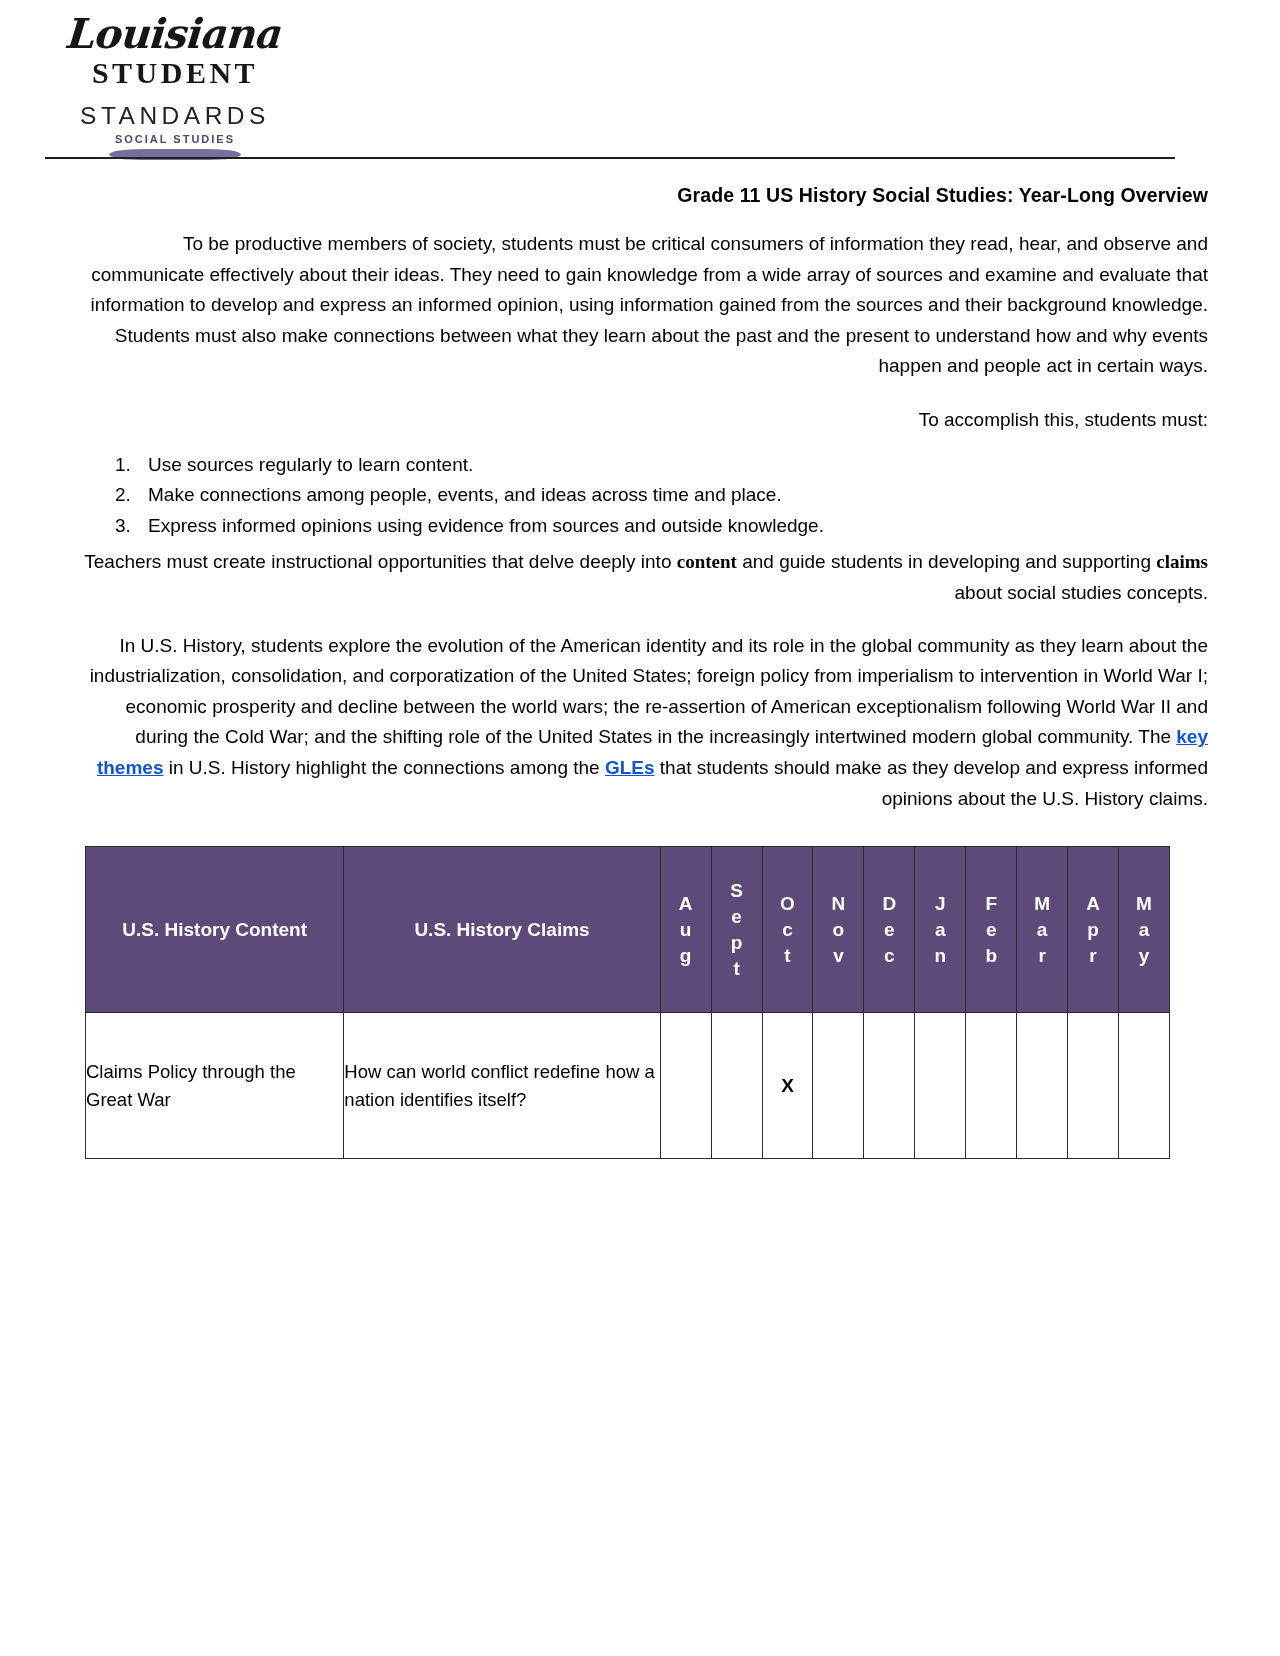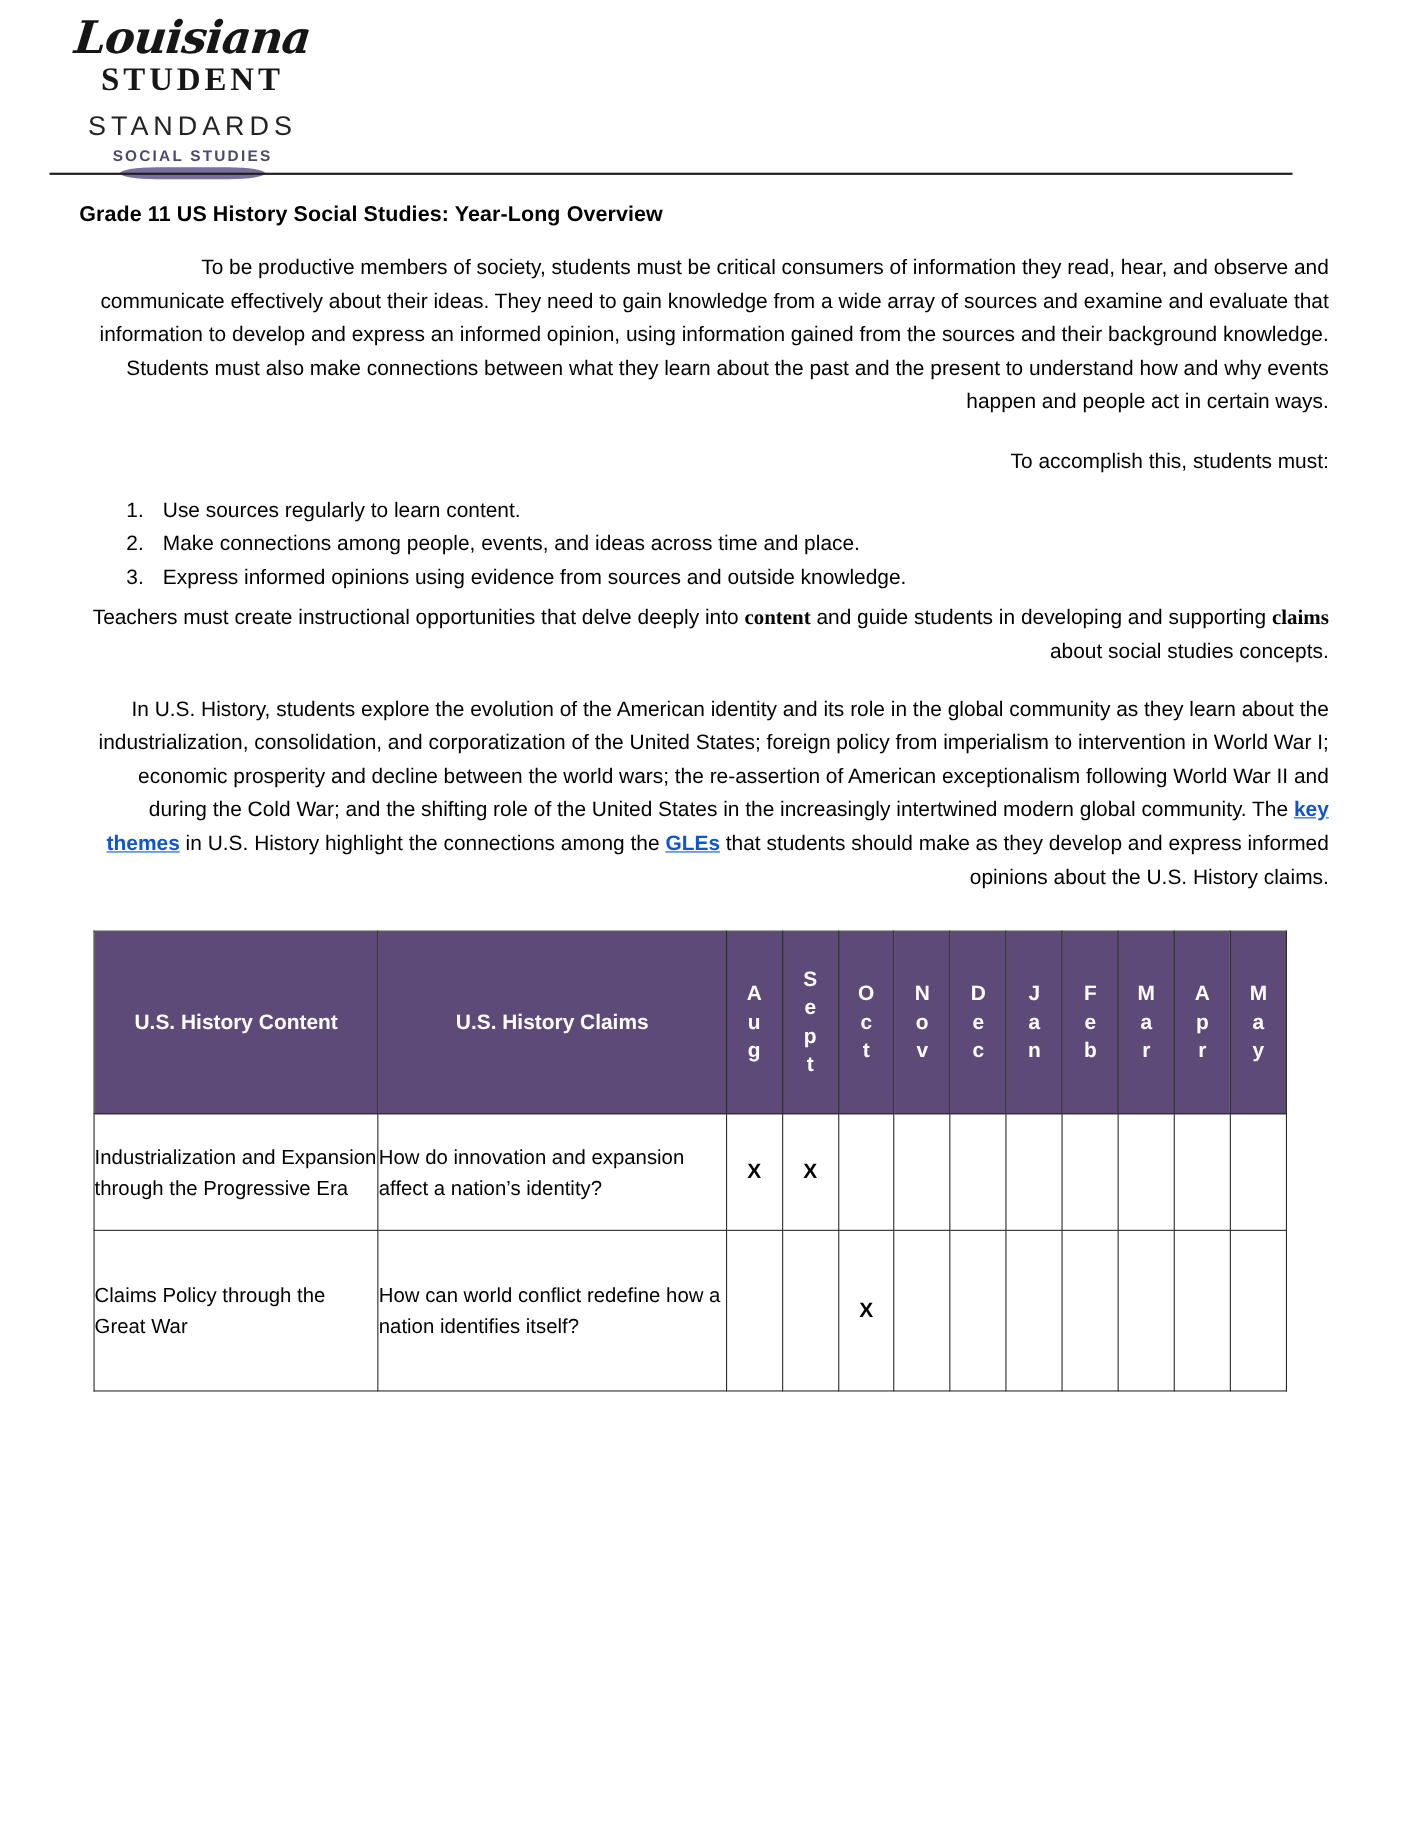--- a/index.html
+++ b/index.html
@@ -60,21 +60,21 @@
     display: block;
     font-weight: 400;
     font-size: 24.5px;
     letter-spacing: 4.5px;
     color: #232323;
     margin-top: 16px;
   }
   .logo-subject {
     display: block;
     font-weight: 700;
-    font-size: 14px;
+    font-size: 11px;
     letter-spacing: 2px;
     color: #4a4a6a;
     margin-top: 5px;
   }
   .logo-swoosh {
     display: block;
     margin: 4px auto 0 auto;
     width: 132px;
     height: 11px;
     background: #6e6296;
@@ -90,21 +90,21 @@
     background: #231f20;
   }
 
   
   .content {
     padding: 0 72px 0 72px;
   }
   h1.doc-title {
     font-size: 19.5px;
     font-weight: 700;
-    text-align: left;
+    text-align: right;
     margin: 24px 0 0 0;
     padding: 0;
     letter-spacing: .1px;
   }
   p.body-par {
     font-size: 19px;
     line-height: 30.6px;
     margin: 22px 0 0 0;
     text-align: right;
   }
@@ -286,34 +286,20 @@
           <th class="col-month">
             <div class="month-stack">
               <span>M</span>
               <span>a</span>
               <span>y</span>
             </div>
           </th>
         </tr>
       </thead>
       <tbody>
-        <tr class="row-1">
-          <td class="cell-content">Industrialization and Expansion through the Progressive Era</td>
-          <td class="cell-claims">How do innovation and expansion affect a nation’s identity?</td>
-          <td class="cell-mark">X</td>
-          <td class="cell-mark">X</td>
-          <td class="cell-mark"></td>
-          <td class="cell-mark"></td>
-          <td class="cell-mark"></td>
-          <td class="cell-mark"></td>
-          <td class="cell-mark"></td>
-          <td class="cell-mark"></td>
-          <td class="cell-mark"></td>
-          <td class="cell-mark"></td>
-        </tr>
         <tr class="row-2">
           <td class="cell-content">Claims Policy through the Great War</td>
           <td class="cell-claims">How can world conflict redefine how a nation identifies itself?</td>
           <td class="cell-mark"></td>
           <td class="cell-mark"></td>
           <td class="cell-mark">X</td>
           <td class="cell-mark"></td>
           <td class="cell-mark"></td>
           <td class="cell-mark"></td>
           <td class="cell-mark"></td>

